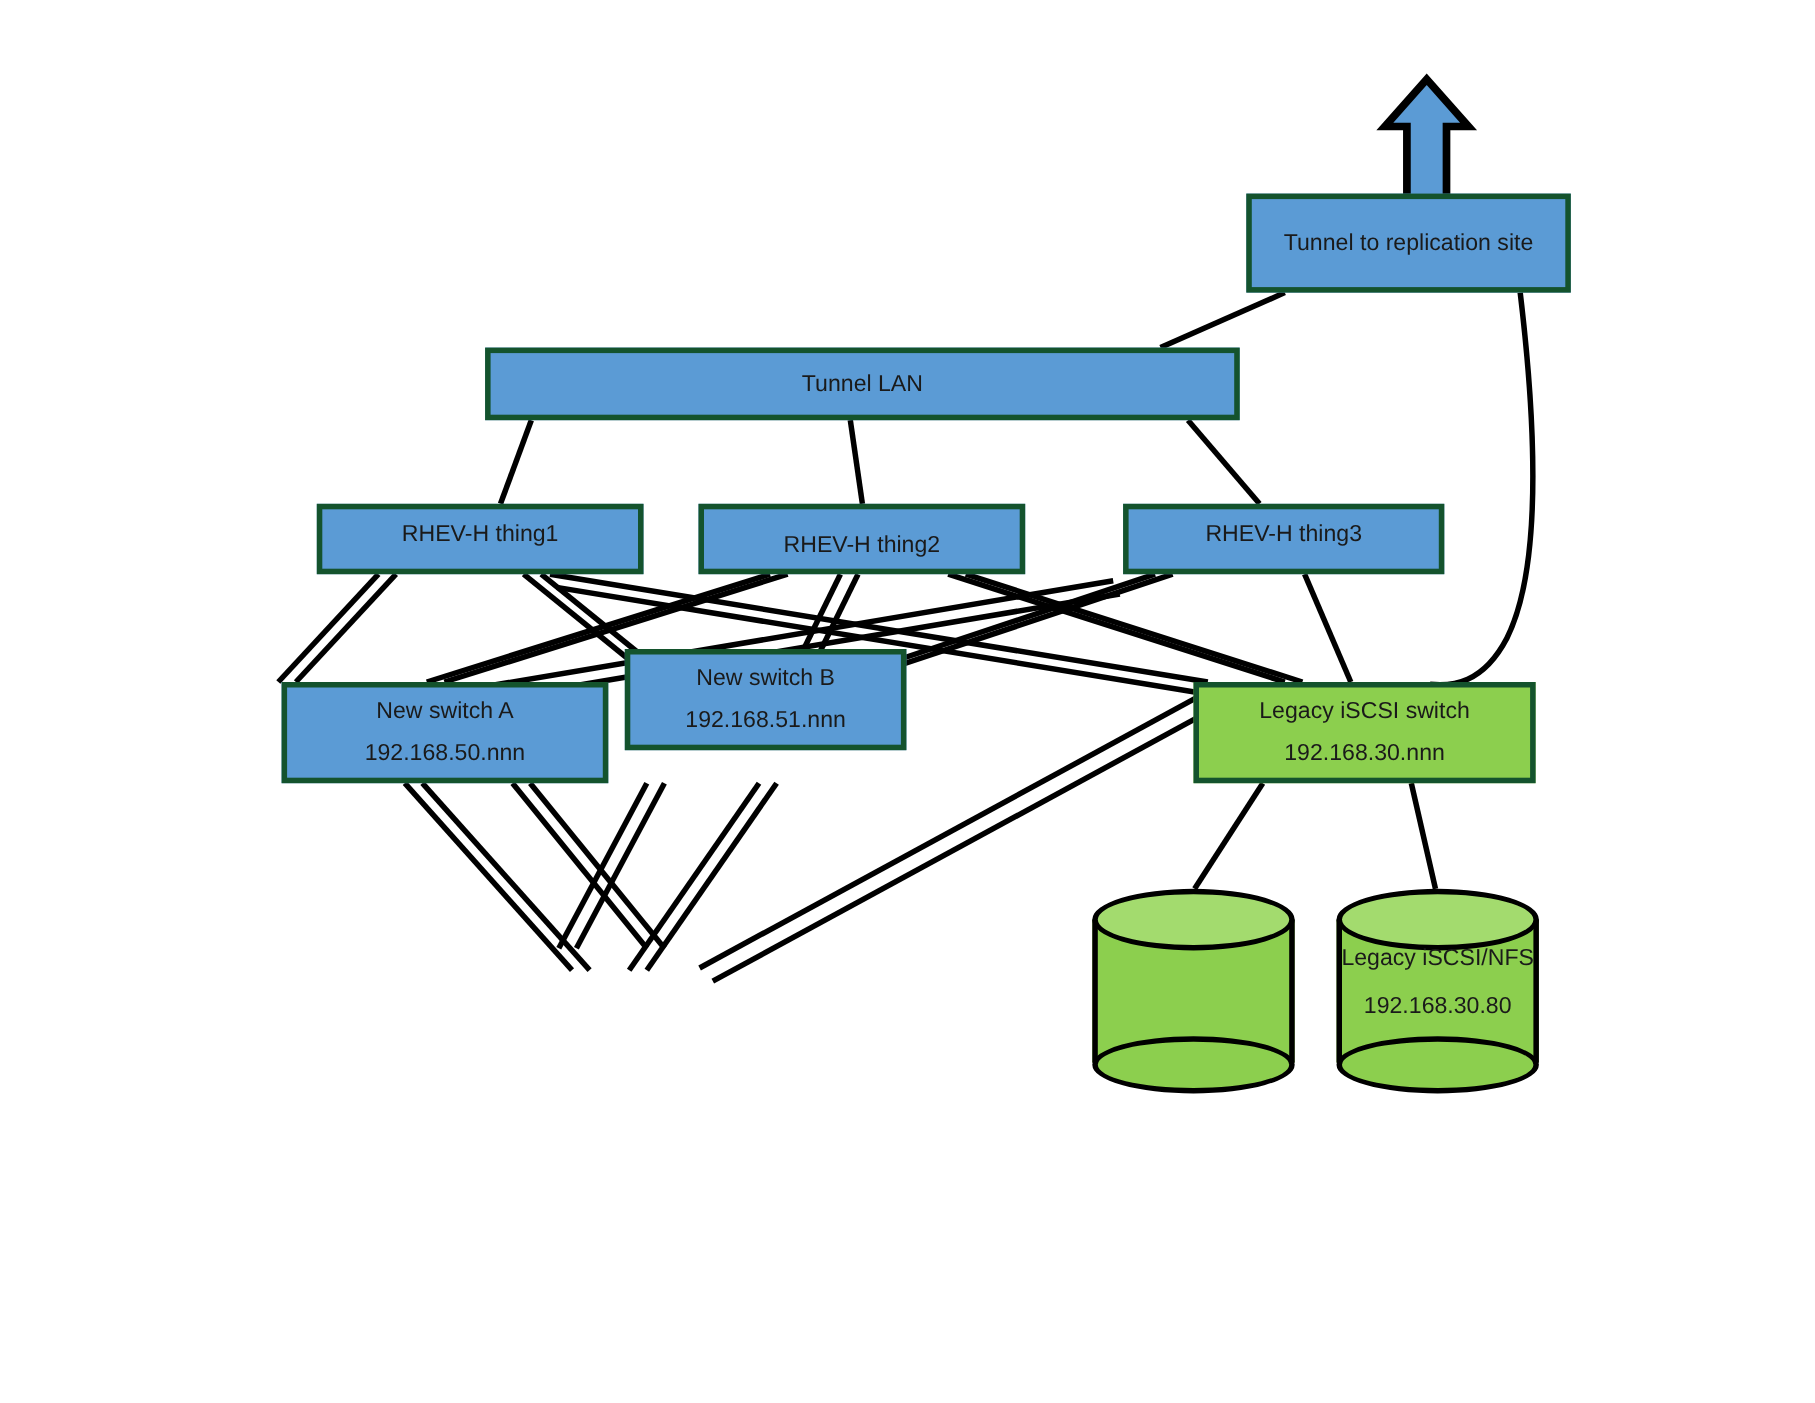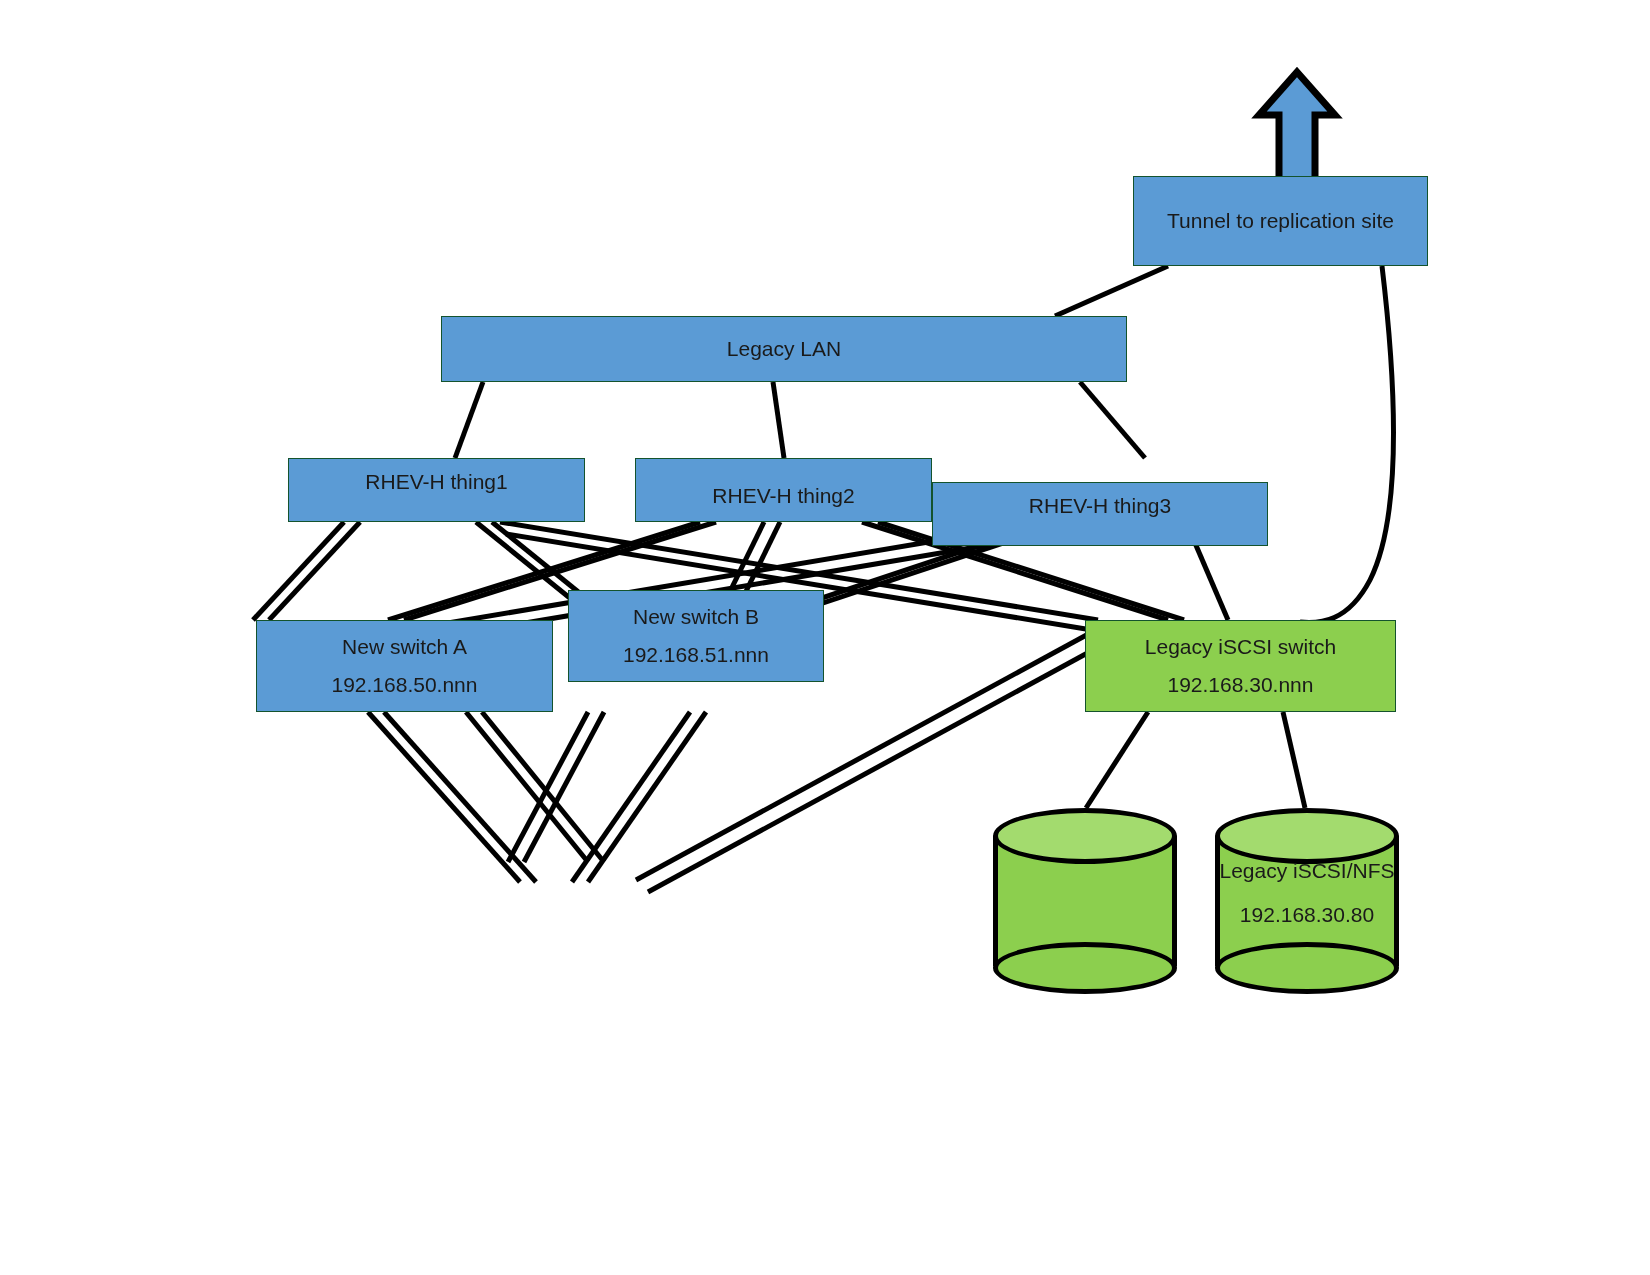--- a/index.html
+++ b/index.html
@@ -18,21 +18,21 @@
   #edges {
     position: absolute;
     left: 0; top: 0;
     width: 1650px;
     height: 1275px;
     pointer-events: none;
   }
   .node {
     position: absolute;
     box-sizing: border-box;
-    border: 1px solid #14532d;
+    border: 5px solid #14532d;
     display: flex;
     flex-direction: column;
     align-items: center;
     justify-content: center;
     color: #1a1a1a;
     font-size: 21px;
     line-height: 1.05;
     text-align: center;
   }
   .node.blue  { background: #5B9BD5; }
@@ -138,32 +138,32 @@
       <line x1="1148" y1="712" x2="1086" y2="808" stroke-width="5"></line>
       <line x1="1283" y1="712" x2="1305" y2="808" stroke-width="5"></line>
     </g>
   </svg>
 
   <div class="node blue" style="left:1133px; top:176px; width:295px; height:90px;">
     <span class="ln">Tunnel to replication site</span>
   </div>
 
   <div class="node blue" style="left:441px; top:316px; width:686px; height:66px;">
-    <span class="ln">Legacy LAN</span>
+    <span class="ln">Tunnel LAN</span>
   </div>
 
   <div class="node blue" style="left:288px; top:458px; width:297px; height:64px; justify-content:flex-start; padding-top:12px;">
     <span class="ln">RHEV-H thing1</span>
   </div>
 
   <div class="node blue" style="left:635px; top:458px; width:297px; height:64px; justify-content:center; padding-top:12px;">
     <span class="ln">RHEV-H thing2</span>
   </div>
 
-  <div class="node blue" style="left:932px; top:458px; width:336px; height:64px; justify-content:flex-start; padding-top:12px;margin-top:24px;">
+  <div class="node blue" style="left:1021px; top:458px; width:292px; height:64px; justify-content:flex-start; padding-top:12px;">
     <span class="ln">RHEV-H thing3</span>
   </div>
 
   <div class="node blue" style="left:228px; top:620px; width:297px; height:92px;margin-left:28px;">
     <span class="ln">New switch  A</span>
     <span class="gap"></span>
     <span class="ln">192.168.50.nnn</span>
   </div>
 
   <div class="node blue" style="left:568px; top:590px; width:256px; height:92px;">

